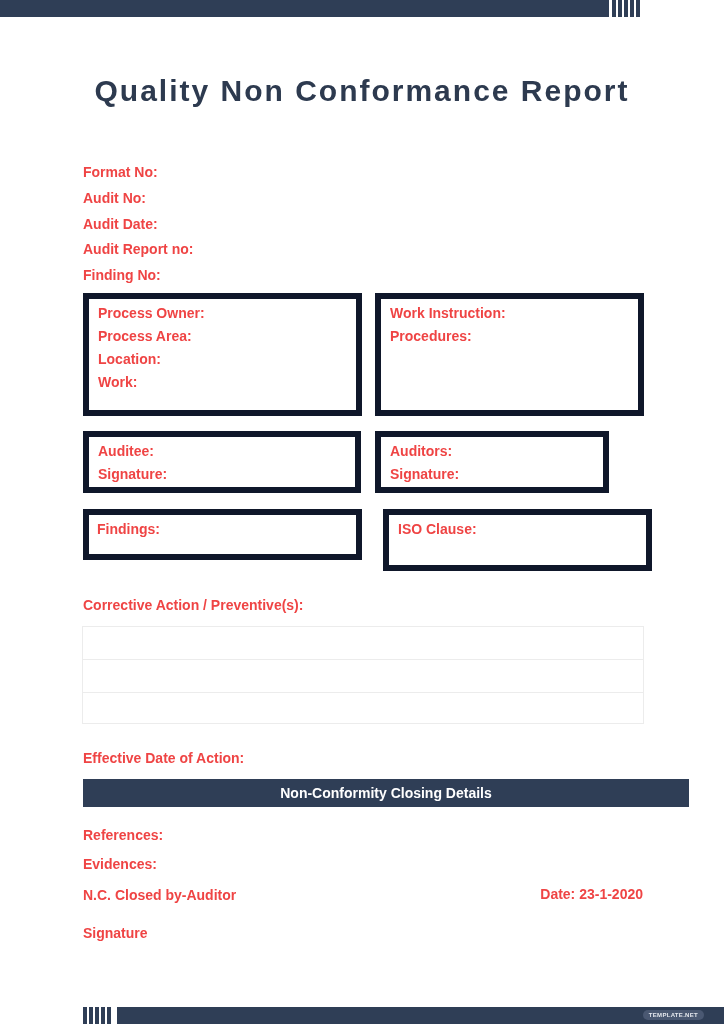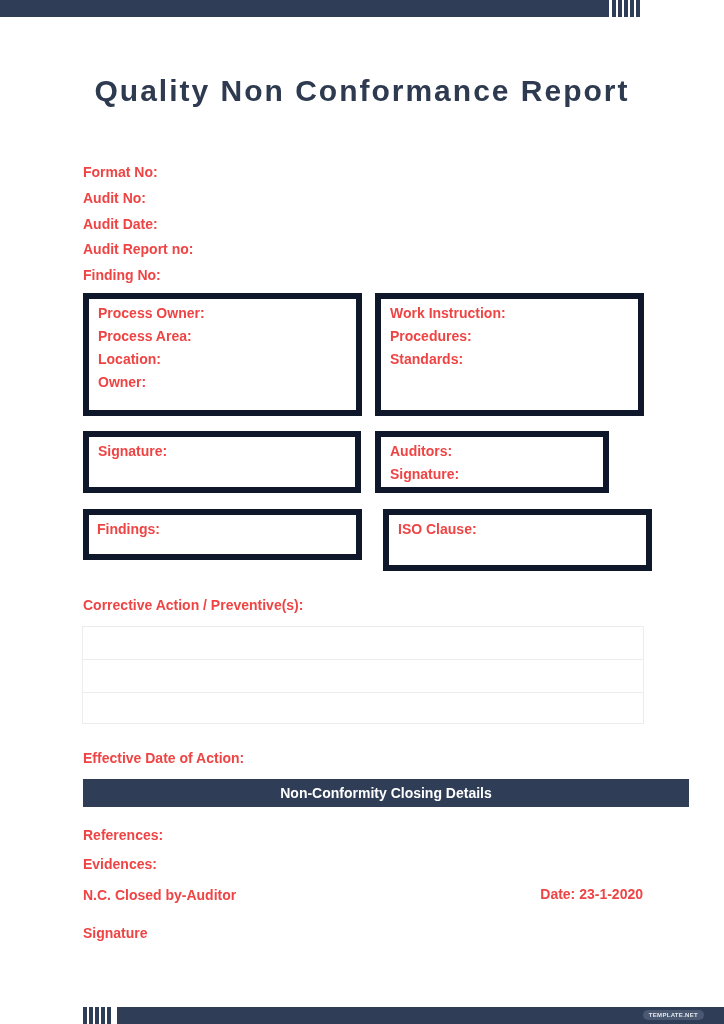--- a/index.html
+++ b/index.html
@@ -65,29 +65,29 @@
   <div class="label">Audit No:</div>
   <div class="label">Audit Date:</div>
   <div class="label">Audit Report no:</div>
   <div class="label">Finding No:</div>
 </div>
 
 <div class="box" style="left:83px; top:293px; width:279px; height:123px;">
   <div class="label">Process Owner:</div>
   <div class="label">Process Area:</div>
   <div class="label">Location:</div>
-  <div class="label">Owner:</div>
+  <div class="label">Work:</div>
 </div>
 <div class="box" style="left:375px; top:293px; width:269px; height:123px;">
   <div class="label">Work Instruction:</div>
   <div class="label">Procedures:</div>
-  <div class="label">Standards:</div>
 </div>
 
 <div class="box" style="left:83px; top:431px; width:278px; height:62px;">
+  <div class="label">Auditee:</div>
   <div class="label">Signature:</div>
 </div>
 <div class="box" style="left:375px; top:431px; width:234px; height:62px;">
   <div class="label">Auditors:</div>
   <div class="label">Signature:</div>
 </div>
 
 <div class="box" style="left:83px; top:509px; width:279px; height:51px;padding-left:8px;">
   <div class="label">Findings:</div>
 </div>

